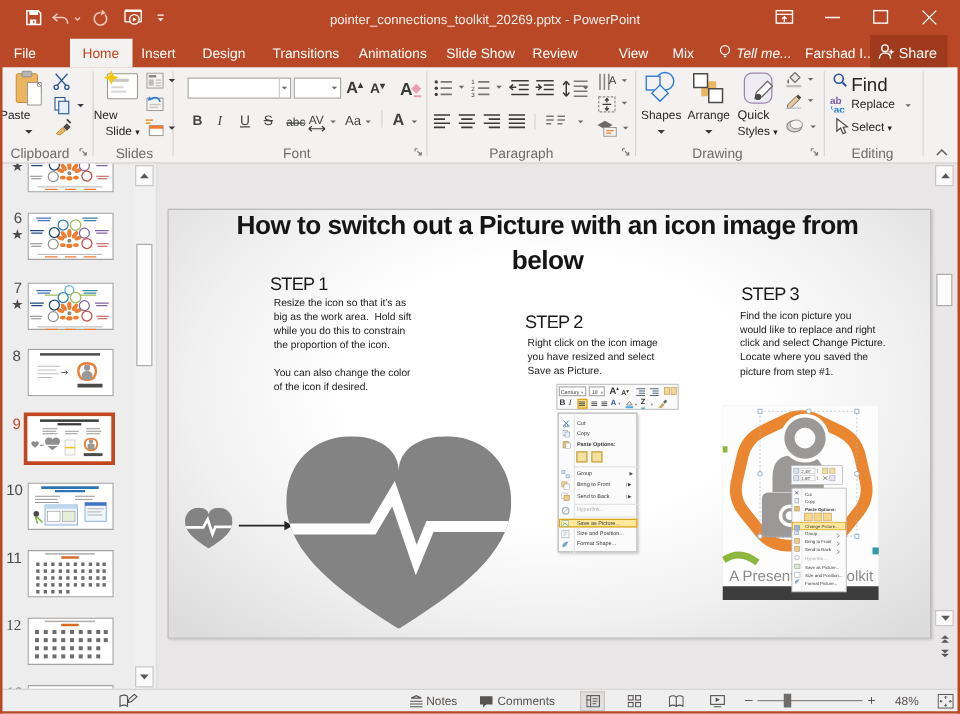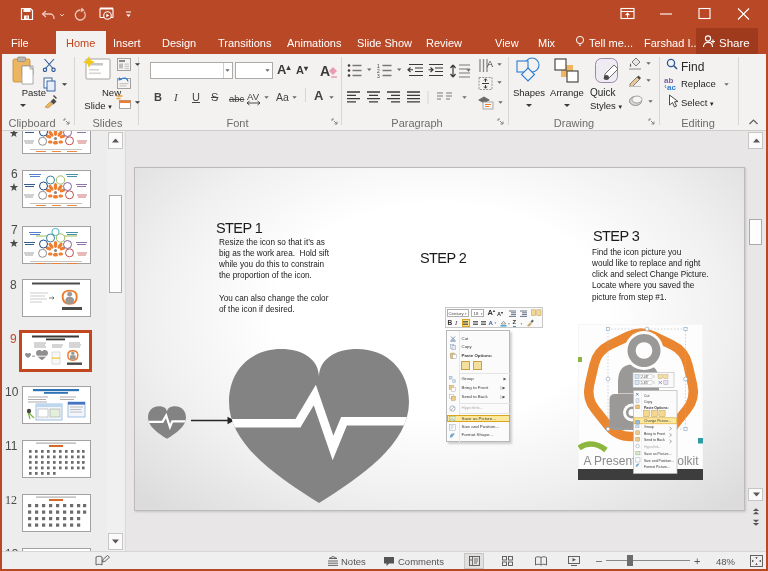--- a/index.html
+++ b/index.html
@@ -15,20 +15,21 @@
 </style>
 </head>
 <body>
 <div id="win">
 
   <div class="ab" style="left:0;top:0;width:2px;height:571px;background:#B94827;z-index:50;"></div>
   <div class="ab" style="left:766px;top:0;width:2px;height:571px;background:#B94827;z-index:50;"></div>
   <div class="ab" style="left:0;top:569px;width:768px;height:2px;background:#B94827;z-index:50;"></div>
 
   <div class="ab" id="titlebar" style="left:0;top:0;width:768px;height:28px;background:#B94827;">
+    <div class="ab" style="left:258px;top:10px;width:260px;height:14px;color:#F8EFEC;font-size:10.5px;text-align:center;white-space:nowrap;">pointer_connections_toolkit_20269.pptx - PowerPoint</div>
 
     <svg class="ab" style="left:18px;top:6px;" width="120" height="17" viewBox="0 0 120 17">
       <g stroke="#fff" fill="none" stroke-width="1.2">
         <path d="M3.5 2.5 h9 l2 2 v9 h-11 z"></path>
         <path d="M5.5 2.5 h7 v3.5 h-7 z" fill="#fff" stroke="none"></path>
         <path d="M6 9.5 h5 v4 h-5 z" fill="#fff" stroke="none"></path>
         <path d="M9 10.5 v2" stroke="#B94827" stroke-width="1"></path>
       </g>
 
       <path d="M28 5 l-3.5 3 3.5 3" stroke="#EDC8BC" fill="none" stroke-width="1.3"></path>
@@ -72,21 +73,21 @@
     <div class="ab wt" style="left:357px;top:9px;text-align:center;">Slide Show</div>
     <div class="ab wt" style="left:426px;top:9px;">Review</div>
     <div class="ab wt" style="left:495px;top:9px;">View</div>
     <div class="ab wt" style="left:538px;top:9px;">Mix</div>
     <svg class="ab" style="left:574px;top:7px;" width="12" height="14" viewBox="0 0 12 14">
         <g stroke="#fff" fill="none" stroke-width="1">
           <circle cx="6" cy="5" r="3.6"></circle>
           <path d="M4.7 8.6 h2.6 M5 10.2 h2"></path>
         </g>
       </svg>
-    <div class="ab wt" style="left:589px;top:9px;">Tell me...</div>
+    <div class="ab wt" style="left:589px;top:9px;font-style:italic;">Tell me...</div>
     <div class="ab wt" style="left:644px;top:9px;">Farshad I...</div>
     <div class="ab" style="left:696px;top:0;width:62px;height:26px;background:#A03A1C;"></div>
     <svg class="ab" style="left:701px;top:6px;" width="16" height="15" viewBox="0 0 16 15">
         <g stroke="#fff" fill="none" stroke-width="1.1">
           <circle cx="7" cy="4.5" r="2.6"></circle>
           <path d="M2.5 13 c0-3 2-4.6 4.5-4.6 s4.5 1.6 4.5 4.6"></path>
           <path d="M12 5.5 v4 M10 7.5 h4"></path>
         </g>
       </svg>
     <div class="ab wt" style="left:719px;top:8.5px;font-size:11.5px;">Share</div>
@@ -125,21 +126,21 @@
         <path d="M1.5 6 L5.5 2 L9.5 6" stroke="#605E5C" fill="none" stroke-width="1.2"></path>
       </svg>
 
     <svg class="ab" style="left:11px;top:2px;" width="26" height="30" viewBox="0 0 26 30">
       <rect x="2" y="3" width="17" height="23" rx="1.5" fill="#ECB55F" stroke="#C48A3A" stroke-width="0.8"></rect>
       <rect x="6.5" y="1" width="8" height="4.5" rx="1" fill="#B9B6B3" stroke="#8B8885" stroke-width="0.7"></rect>
       <path d="M11 19 h11 v9 h-11 z" fill="#fff" stroke="#8B8885" stroke-width="0.8" transform="translate(0,-9)"></path>
       <path d="M11 10 h8 l3 3 v15 h-11 z" fill="#fff" stroke="#9B9895" stroke-width="0.8"></path>
       <path d="M19 10 v3 h3" fill="none" stroke="#9B9895" stroke-width="0.8"></path>
     </svg>
-    <div class="ab" style="left:0px;top:33px;width:46px;text-align:right;font-size:9.5px;color:#262626;">Paste</div>
+    <div class="ab" style="left:0px;top:33px;width:46px;text-align:left;font-size:9.5px;color:#262626;">Paste</div>
     <svg class="ab" style="left:19px;top:49px;" width="8" height="5" viewBox="0 0 8 5">
         <path d="M1 1 l3 3 3-3 z" fill="#3B3A39"></path>
       </svg>
 
     <svg class="ab" style="left:42px;top:4px;" width="15" height="14" viewBox="0 0 15 14">
       <g stroke="#2B579A" fill="none" stroke-width="1.1">
         <path d="M2.5 1 L11 10.5 M12 1 L3.5 10.5"></path>
         <circle cx="3" cy="11.8" r="1.7"></circle>
           <circle cx="11.5" cy="11.8" r="1.7"></circle>
       </g>
@@ -159,21 +160,21 @@
       <path d="M9.5 1.5 l3 3" stroke="#4B4A49" stroke-width="1.5"></path>
     </svg>
 
     <svg class="ab" style="left:83px;top:2px;" width="28" height="26" viewBox="0 0 28 26">
       <rect x="3" y="3" width="24" height="20" rx="1" fill="#fff" stroke="#9B9895" stroke-width="0.9"></rect>
       <rect x="6" y="7" width="14" height="2.5" fill="#C8C6C4"></rect>
       <rect x="6" y="13" width="10" height="1.6" fill="#D8D6D4"></rect>
       <rect x="6" y="16.5" width="12" height="1.6" fill="#D8D6D4"></rect>
       <path d="M6 0 l1.7 4.3 L12 6 l-4.3 1.7 L6 12 l-1.7-4.3 L0 6 l4.3-1.7 z" fill="#F2C811"></path>
     </svg>
-    <div class="ab" style="left:75px;top:33px;width:46px;text-align:right;font-size:9.5px;color:#262626;">New</div>
+    <div class="ab" style="left:75px;top:33px;width:46px;text-align:left;font-size:9.5px;color:#262626;">New</div>
     <div class="ab" style="left:75px;top:46px;width:46px;text-align:center;font-size:9.5px;color:#262626;">Slide <span style="font-size:7px;">▾</span></div>
 
     <svg class="ab" style="left:117px;top:4px;" width="14" height="13" viewBox="0 0 14 13">
       <rect x="0.5" y="0.5" width="13" height="12" fill="#F5F4F3" stroke="#9B9895" stroke-width="0.9"></rect>
       <rect x="2" y="2" width="6" height="2" fill="#8A8886"></rect>
       <rect x="2" y="5.5" width="4" height="5" fill="#BFBDBB"></rect>
       <rect x="7.5" y="5.5" width="4.5" height="1.2" fill="#C8C6C4"></rect>
       <rect x="7.5" y="7.7" width="4.5" height="1.2" fill="#C8C6C4"></rect>
       <rect x="7.5" y="9.9" width="4.5" height="1.2" fill="#C8C6C4"></rect>
     </svg>
@@ -366,21 +367,21 @@
       <ellipse cx="9" cy="4.5" rx="5" ry="3.5" fill="#F5F4F3" stroke="#8A8886" stroke-width="0.7"></ellipse>
     </svg>
     <svg class="ab" style="left:647px;top:45px;" width="7" height="5" viewBox="0 0 8 5">
         <path d="M1.5 1.2 l2.5 2.6 2.5-2.6 z" fill="#6B6A69"></path>
       </svg>
 
     <svg class="ab" style="left:666px;top:4px;" width="12" height="12" viewBox="0 0 12 12">
       <circle cx="5" cy="5" r="3.6" fill="none" stroke="#2B579A" stroke-width="1.3"></circle>
       <path d="M7.8 7.8 L11 11" stroke="#2B579A" stroke-width="1.6"></path>
     </svg>
-    <div class="ab" style="left:681px;top:6px;font-size:12px;color:#262626;">Find</div>
+    <div class="ab" style="left:681px;top:6px;font-size:15px;color:#262626;">Find</div>
     <svg class="ab" style="left:664px;top:22px;" width="15" height="14" viewBox="0 0 15 14">
       <text x="0" y="7" font-size="8" font-weight="bold" fill="#7B5EA7" font-family="Liberation Sans">ab</text>
       <text x="3" y="14" font-size="8" font-weight="bold" fill="#2B7CD3" font-family="Liberation Sans">ac</text>
       <path d="M1.5 9 q-1 2 0.5 3" stroke="#2B7CD3" fill="none" stroke-width="0.8"></path>
     </svg>
     <div class="ab" style="left:681px;top:24px;font-size:9.5px;color:#262626;">Replace</div>
     <svg class="ab" style="left:723px;top:28px;" width="7" height="5" viewBox="0 0 8 5">
         <path d="M1.5 1.2 l2.5 2.6 2.5-2.6 z" fill="#6B6A69"></path>
       </svg>
     <svg class="ab" style="left:668px;top:40px;" width="11" height="14" viewBox="0 0 11 14">
@@ -673,31 +674,35 @@
       <svg class="ab" style="left:4px;top:407px;" width="9" height="7" viewBox="0 0 9 7">
           <path d="M1 1.5 L4.5 5.5 L8 1.5 z" fill="#5A5856"></path>
         </svg>
     </div>
   </div>
 
   <div class="ab" id="edit" style="left:126px;top:131px;width:640px;height:420px;background:#E8E6E7;overflow:hidden;">
 
     <div class="ab" id="slide" style="left:8px;top:36px;width:611px;height:344px;background:radial-gradient(ellipse 68% 78% at 50% 42%, #FFFFFF 40%, #F0F0F0 70%, #DCDCDC 100%);border:1px solid #BDBBBA;box-shadow:1px 1px 2px rgba(0,0,0,0.15);">
 
+      <div class="ab" style="left:0;top:-1px;width:606px;text-align:center;font-weight:bold;font-size:21px;letter-spacing:-0.45px;color:#151515;line-height:28.3px;">How to switch out a Picture with an icon image from<br>below</div>
 
       <div class="ab sstep" style="left:81px;top:52px;">STEP 1</div>
       <div class="ab sbody" style="left:84px;top:68.5px;">Resize the icon so that it’s as
 big as the work area.  Hold sift
 while you do this to constrain
 the proportion of the icon.
 
 You can also change the color
 of the icon if desired.</div>
 
       <div class="ab sstep" style="left:285px;top:82px;">STEP 2</div>
+      <div class="ab sbody" style="left:287px;top:100.5px;">Right click on the icon image
+you have resized and select
+Save as Picture.</div>
 
       <div class="ab sstep" style="left:458px;top:60px;">STEP 3</div>
       <div class="ab sbody" style="left:457px;top:78.5px;">Find the icon picture you
 would like to replace and right
 click and select Change Picture.
 Locate where you saved the
 picture from step #1.</div>
 
       <svg class="ab" style="left:13px;top:238px;" width="38" height="33" viewBox="0 0 180 154">
         <defs>

